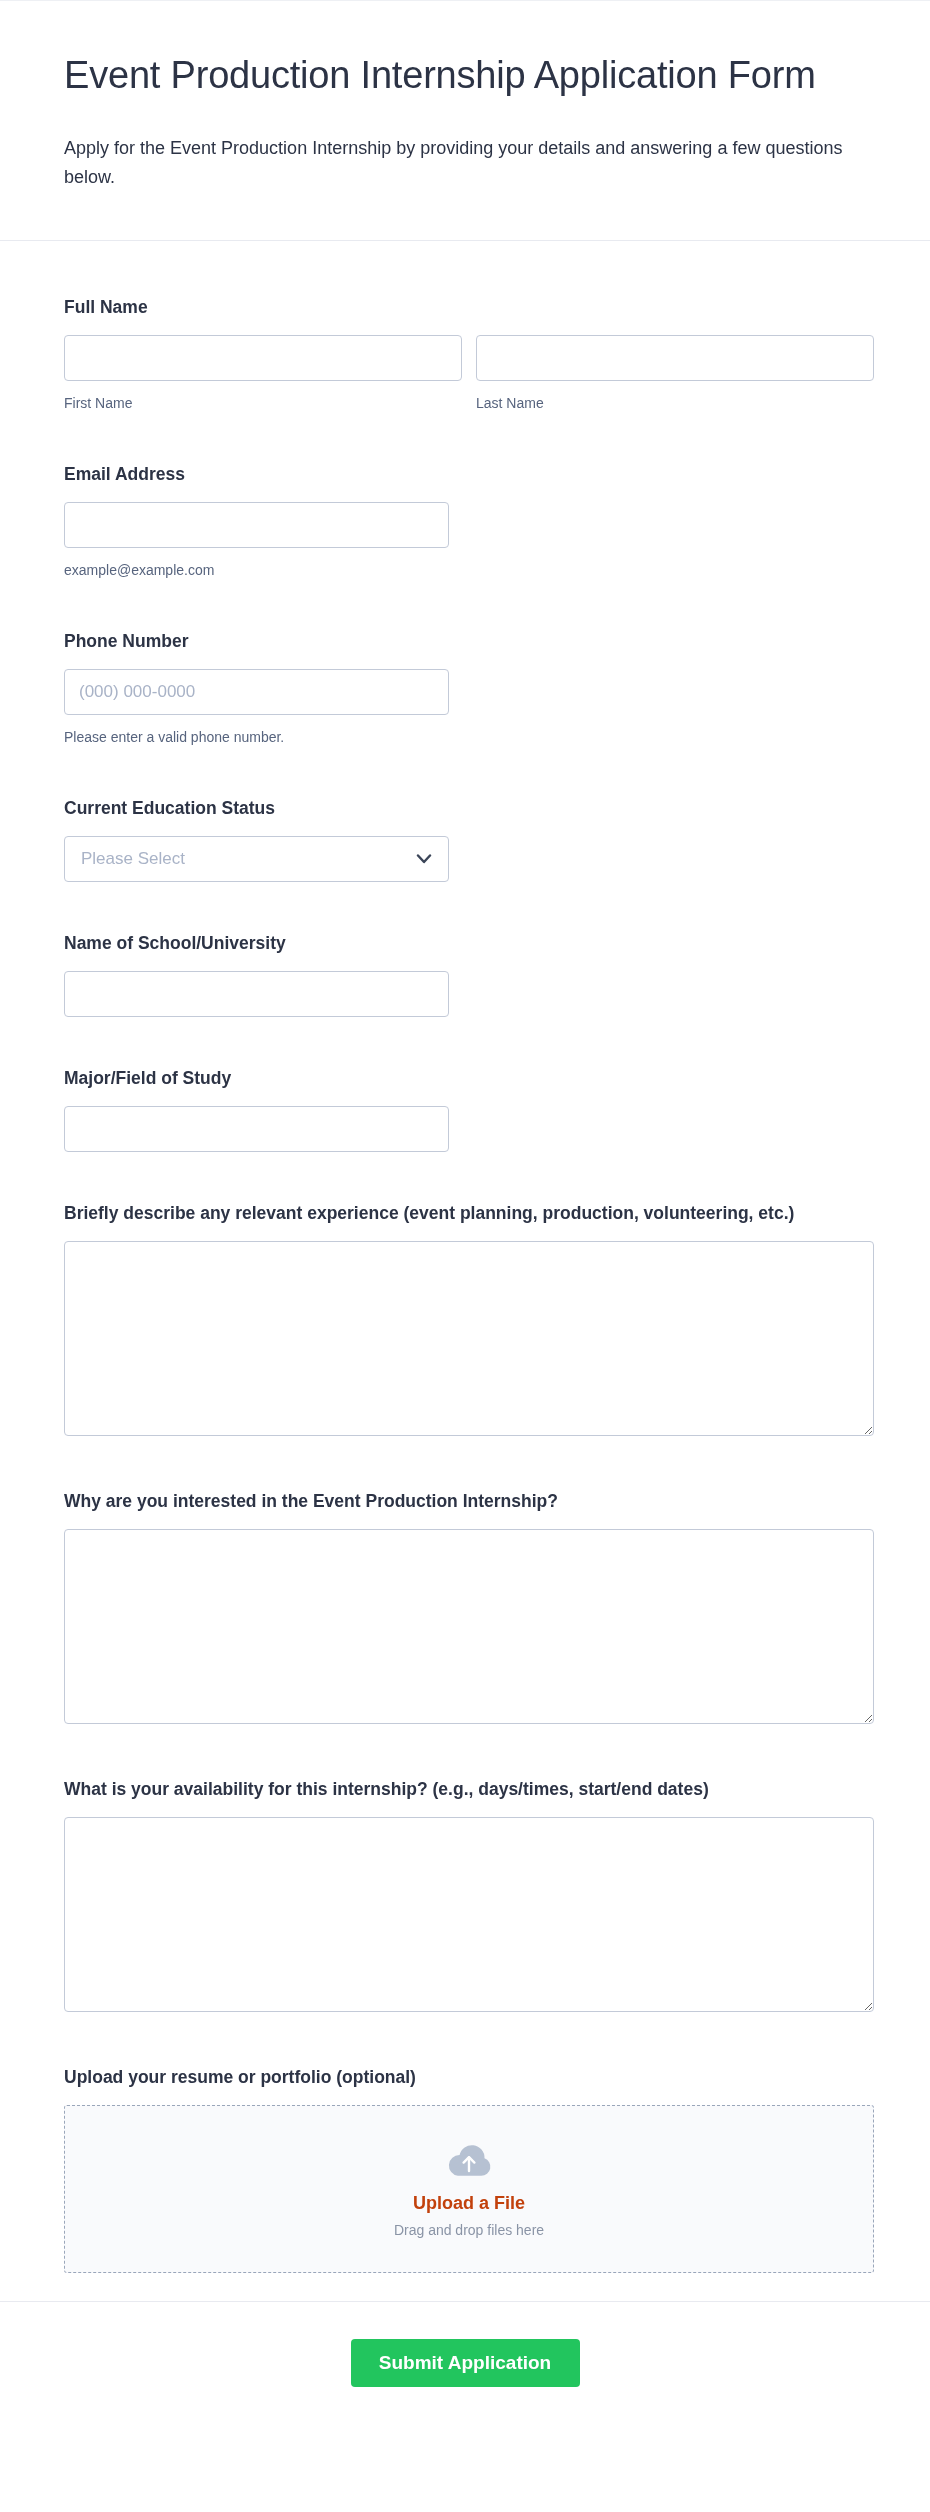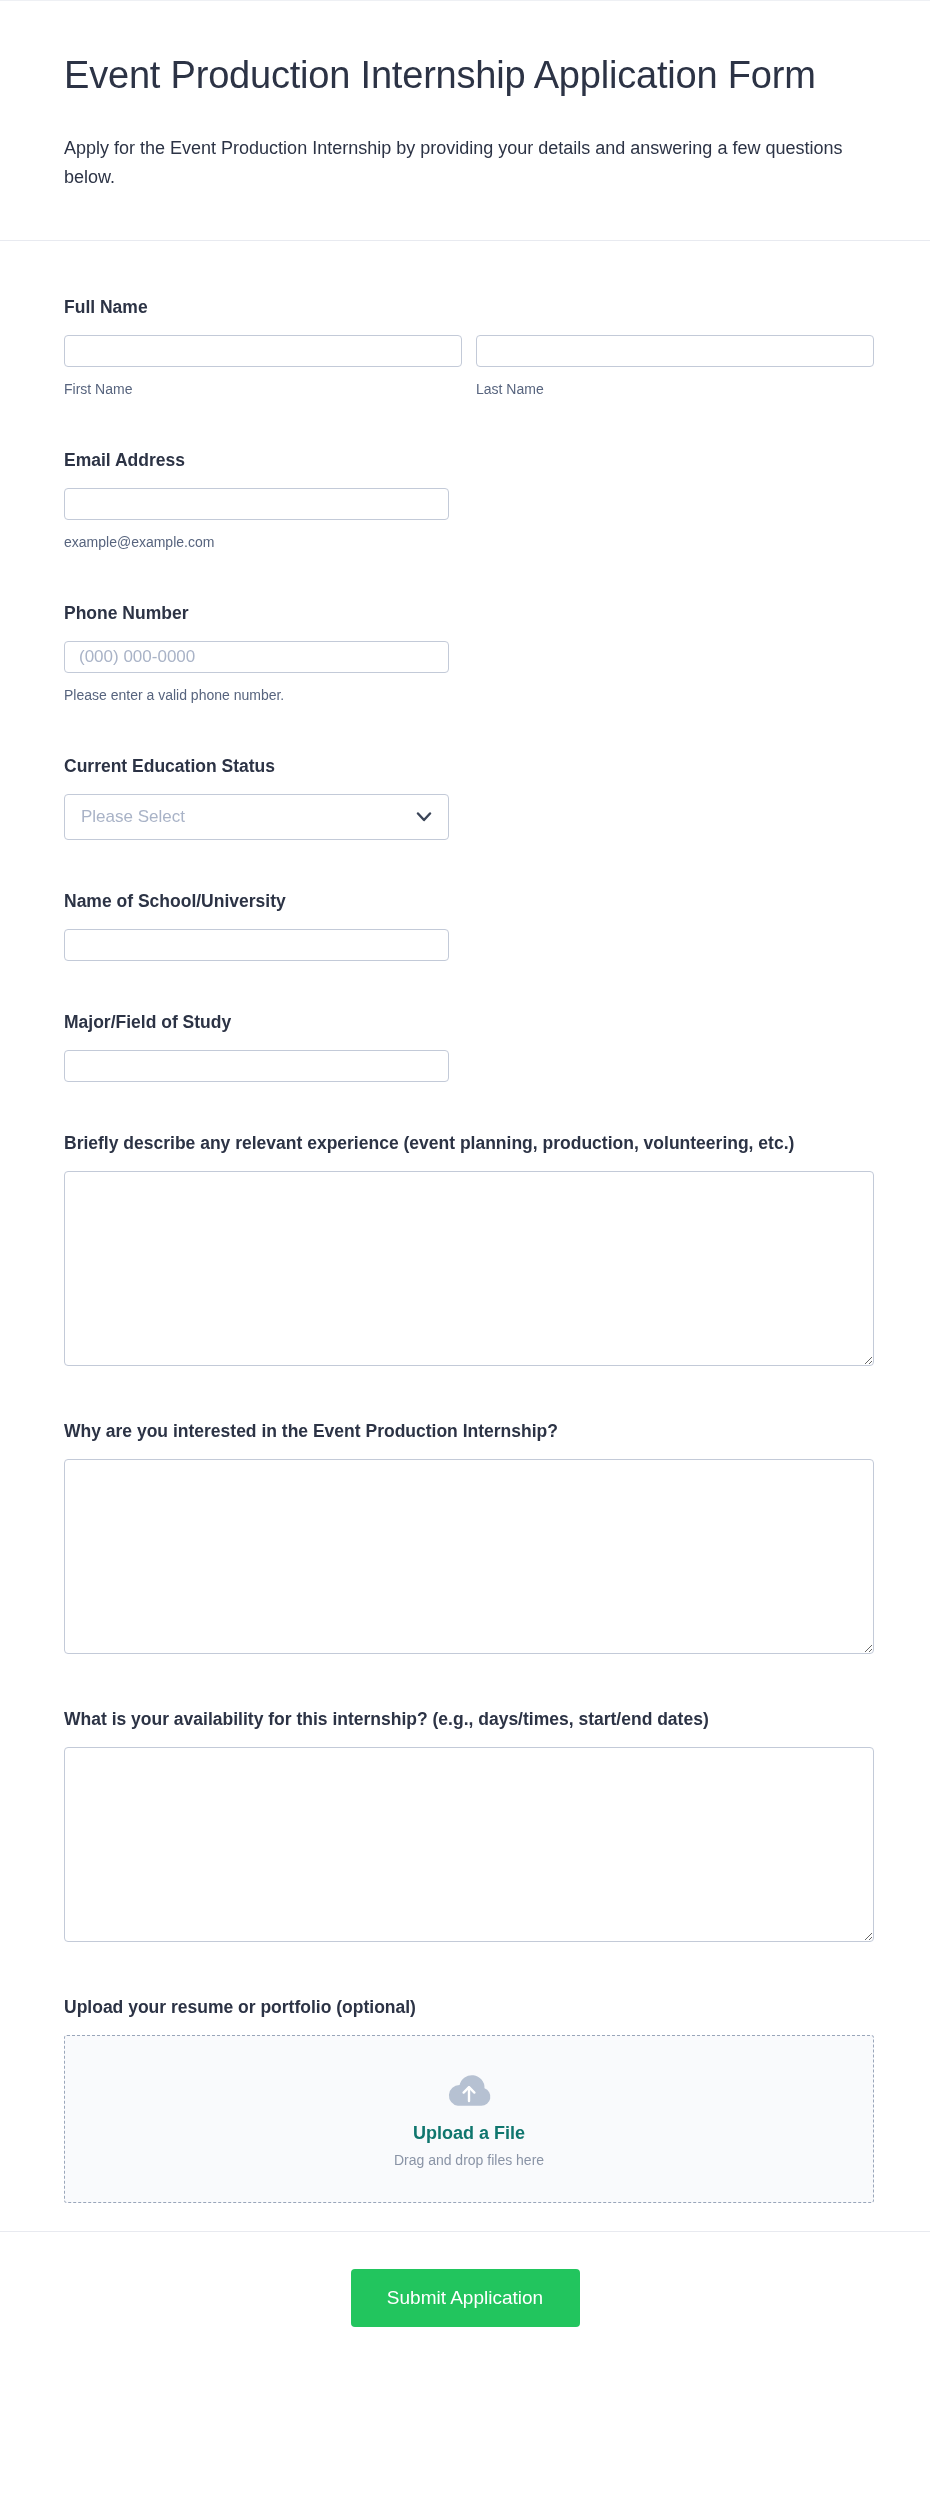--- a/index.html
+++ b/index.html
@@ -42,21 +42,21 @@
   .q-label {
     display: block;
     font-size: 17.5px;
     font-weight: 600;
     line-height: 28px;
     color: #2c3345;
     margin-bottom: 14px;
   }
   .text-input {
     width: 385px;
-    height: 32px;
+    height: 46px;
     border: 1px solid #c3cad8;
     border-radius: 4px;
     background: #fff;
     font-family: "Liberation Sans", sans-serif;
     font-size: 17px;
     color: #2c3345;
     padding: 0 14px;
     outline: none;
   }
   .text-input::placeholder { color: #a9b3c7; opacity: 1; }
@@ -118,45 +118,45 @@
     flex-direction: column;
     align-items: center;
     justify-content: center;
     cursor: pointer;
   }
   .upload-cloud { width: 50px; height: 40px; display: block; }
   .upload-title {
     margin-top: 12px;
     font-size: 18px;
     font-weight: 700;
-    color: #0f766e;
+    color: #c2410c;
   }
   .upload-hint {
     margin-top: 8px;
     font-size: 14px;
     color: #8a94a6;
   }
 
   
   .divider-footer { margin-top: 28px; }
   .form-footer {
     padding: 37px 0 54px;
     display: flex;
     justify-content: center;
   }
   .submit-btn {
     width: 229px;
-    height: 58px;
+    height: 48px;
     border: none;
     border-radius: 4px;
     background: #22c55e;
     color: #ffffff;
     font-family: "Liberation Sans", sans-serif;
     font-size: 19px;
-    font-weight: 400;
+    font-weight: 700;
     cursor: pointer;
   }
 </style>
 </head>
 <body>
 
 <div class="page">
 
   <header class="form-header">
     <h1 class="form-title">Event Production Internship Application Form</h1>

